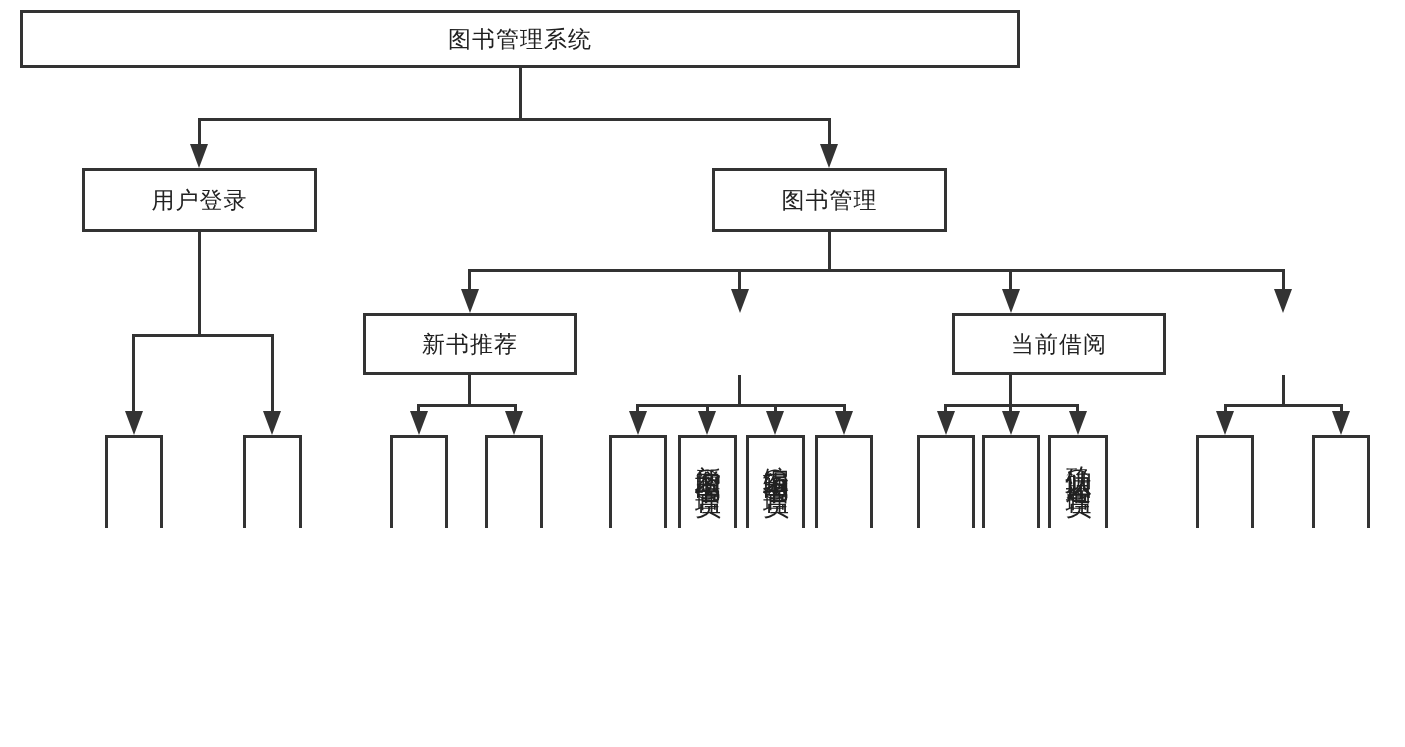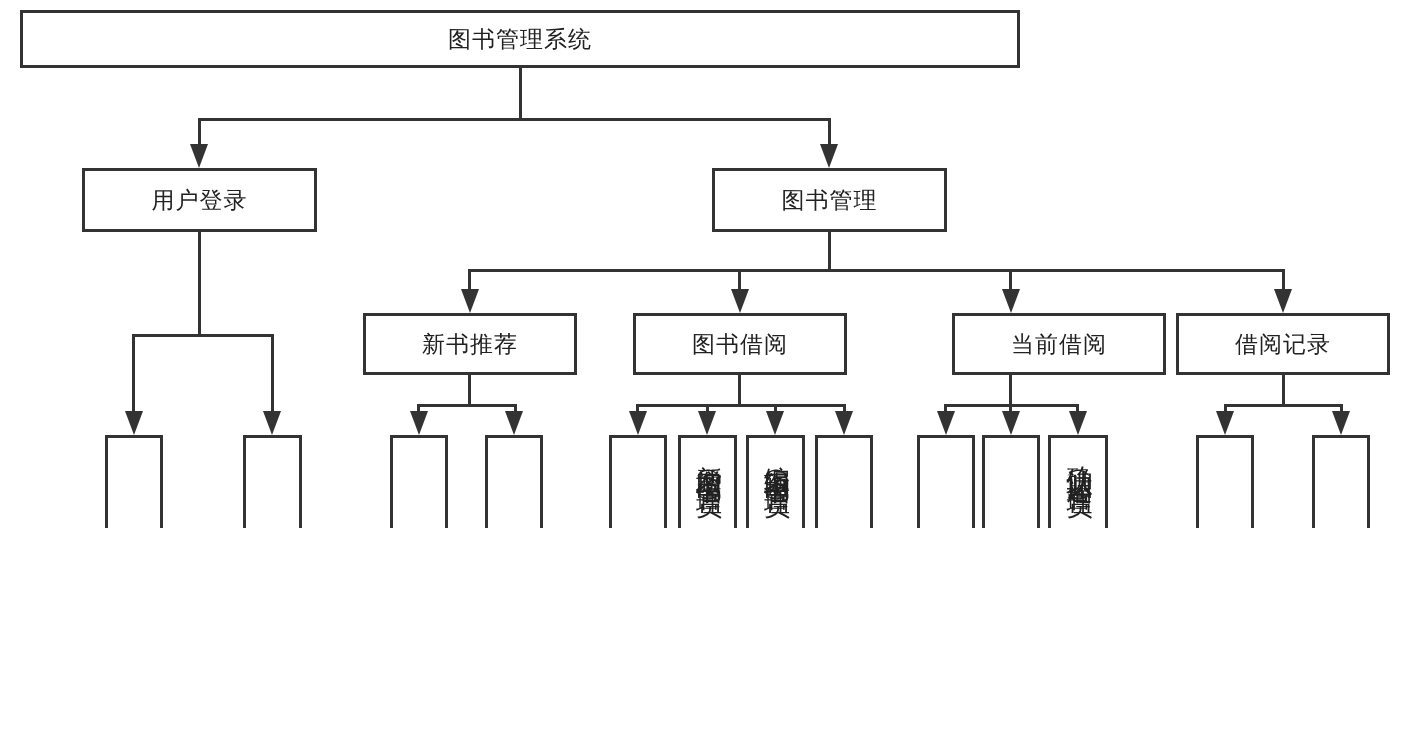--- a/index.html
+++ b/index.html
@@ -1,18 +1,18 @@
 <!DOCTYPE html>
 <html><head>
 <meta charset="utf-8">
 <style>
   html,body{margin:0;padding:0;background:#ffffff;}
   #stage{
     position:relative;width:1405px;height:528px;background:#ffffff;overflow:hidden;
-    font-family:Liberation Mono, monospace;color:#212121;
+    font-family:Liberation Serif, serif;color:#212121;
   }
   .box{
     position:absolute;box-sizing:border-box;border:3px solid #333333;background:#ffffff;
     display:flex;align-items:center;justify-content:center;
     font-size:23px;letter-spacing:1px;color:#212121;
   }
   .vbox .vtext{
     writing-mode:vertical-rl;text-orientation:mixed;
     font-size:26px;letter-spacing:4px;line-height:1;
   }
@@ -41,28 +41,22 @@
   <div class="box" style="left:82px;top:168px;width:235px;height:64px">
     <span>用户登录</span>
   </div>
   <div class="box" style="left:712px;top:168px;width:235px;height:64px">
     <span>图书管理</span>
   </div>
 
   <div class="box" style="left:363px;top:313px;width:214px;height:62px">
     <span>新书推荐</span>
   </div>
-  <div class="box" style="left:633px;top:313px;width:214px;height:62px">
-    <span>图书借阅</span>
-  </div>
   <div class="box" style="left:952px;top:313px;width:214px;height:62px">
     <span>当前借阅</span>
-  </div>
-  <div class="box" style="left:1176px;top:313px;width:214px;height:62px">
-    <span>借阅记录</span>
   </div>
 
   <div class="box vbox" style="left:105px;top:435px;width:58px;height:302px">
     <span class="vtext">用户登录</span>
   </div>
   <div class="box vbox" style="left:243px;top:435px;width:59px;height:302px">
     <span class="vtext">注销登录</span>
   </div>
 
   <div class="box vbox" style="left:390px;top:435px;width:58px;height:302px">

